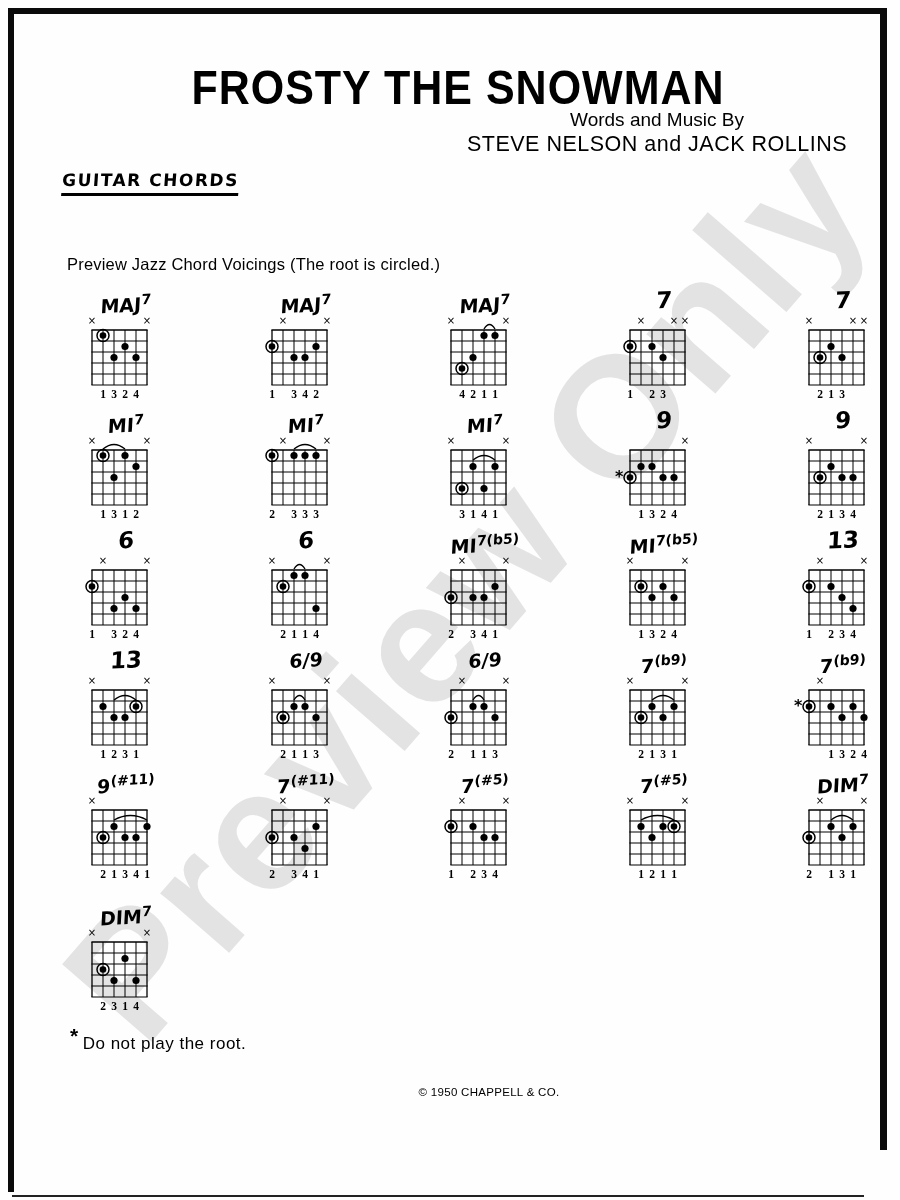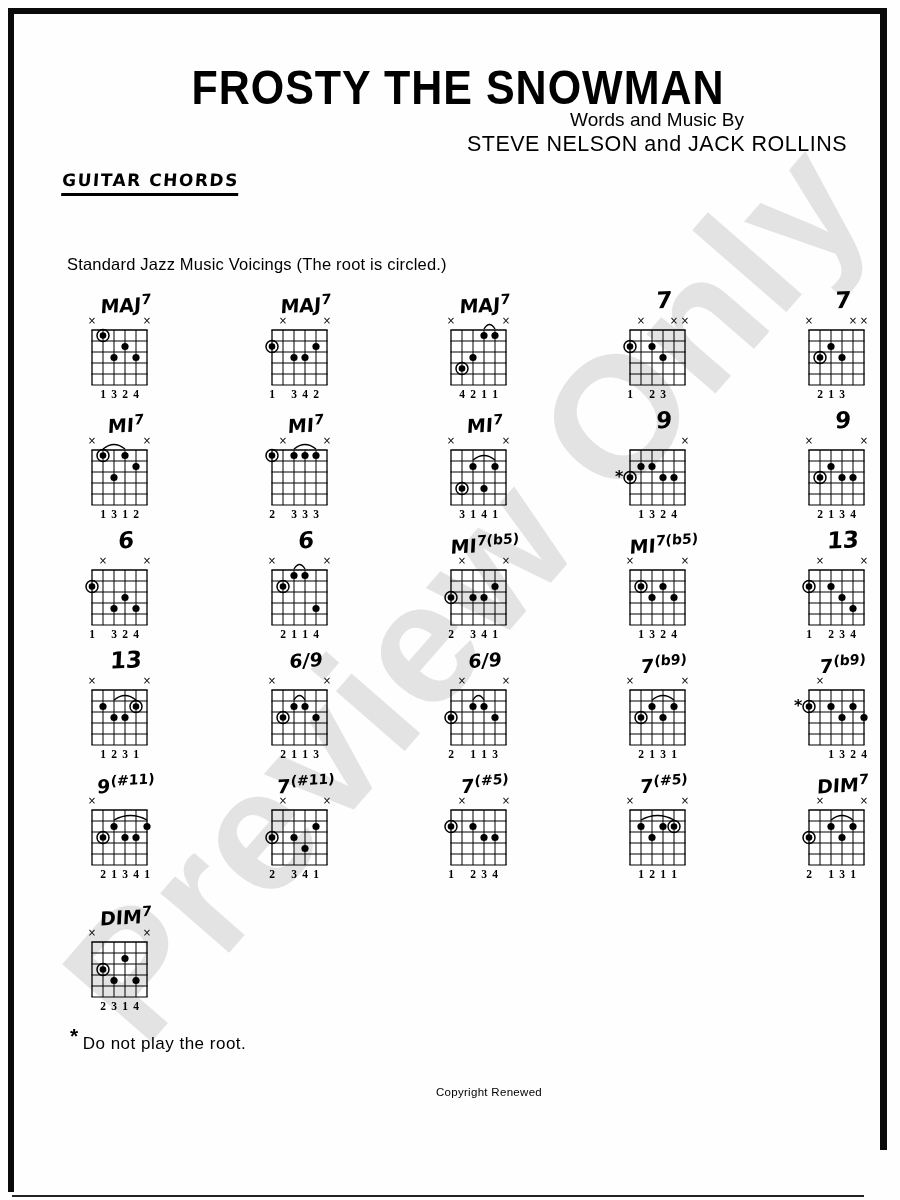--- a/index.html
+++ b/index.html
@@ -50,21 +50,21 @@
 
   <div class="content">
 
     <div class="title">FROSTY THE SNOWMAN</div>
 
     <div class="credits credit1" style="position:absolute;">Words and Music By</div>
     <div class="credits credit2" style="position:absolute;">STEVE NELSON and JACK ROLLINS</div>
 
     <div class="guitar-chords">GUITAR CHORDS</div>
 
-    <div class="subtitle"><span>Standard Jazz Music Voicings </span><span class="ital">(The root is circled.)</span></div>
+    <div class="subtitle"><span>Preview Jazz Chord Voicings </span><span class="ital">(The root is circled.)</span></div>
 
     <div id="diagram-layer">
         <div class="diagram" style="left: 66px; top: 288px;"><div class="chord-label"><span>MAJ</span><span class="supp">7</span></div><svg width="96" height="96" style="overflow: visible;">
             <line x1="14" y1="16" x2="14" y2="71" stroke="#000" stroke-width="1.3"></line>
             <line x1="25" y1="16" x2="25" y2="71" stroke="#000" stroke-width="1"></line>
             <line x1="36" y1="16" x2="36" y2="71" stroke="#000" stroke-width="1"></line>
             <line x1="47" y1="16" x2="47" y2="71" stroke="#000" stroke-width="1"></line>
             <line x1="58" y1="16" x2="58" y2="71" stroke="#000" stroke-width="1"></line>
             <line x1="69" y1="16" x2="69" y2="71" stroke="#000" stroke-width="1.3"></line>
             <line x1="13.4" y1="16" x2="69.6" y2="16" stroke="#000" stroke-width="1.4"></line>
@@ -721,21 +721,21 @@
             <text x="25" y="84" text-anchor="middle" font-size="11.5" font-family="Liberation Serif, serif" font-weight="bold">2</text>
             <text x="36" y="84" text-anchor="middle" font-size="11.5" font-family="Liberation Serif, serif" font-weight="bold">3</text>
             <text x="47" y="84" text-anchor="middle" font-size="11.5" font-family="Liberation Serif, serif" font-weight="bold">1</text>
             <text x="58" y="84" text-anchor="middle" font-size="11.5" font-family="Liberation Serif, serif" font-weight="bold">4</text>
           </svg></div>
       </div>
 
     <div class="footnote"><span class="ast">*</span><span>Do not play the root.</span></div>
 
     <div class="copyright">
-      <div>Copyright Renewed</div>
+      <div>© 1950 CHAPPELL &amp; CO.</div>
     </div>
   </div>
 
   <div class="frame frame-left"></div>
   <div class="frame frame-top"></div>
   <div class="frame frame-right"></div>
   <div class="frame frame-bottom"></div>
 
 </div>
 

